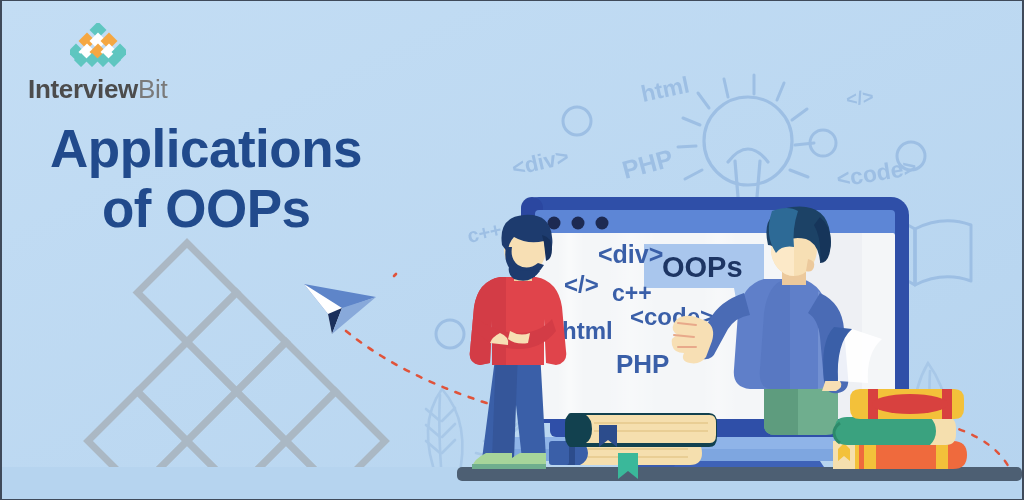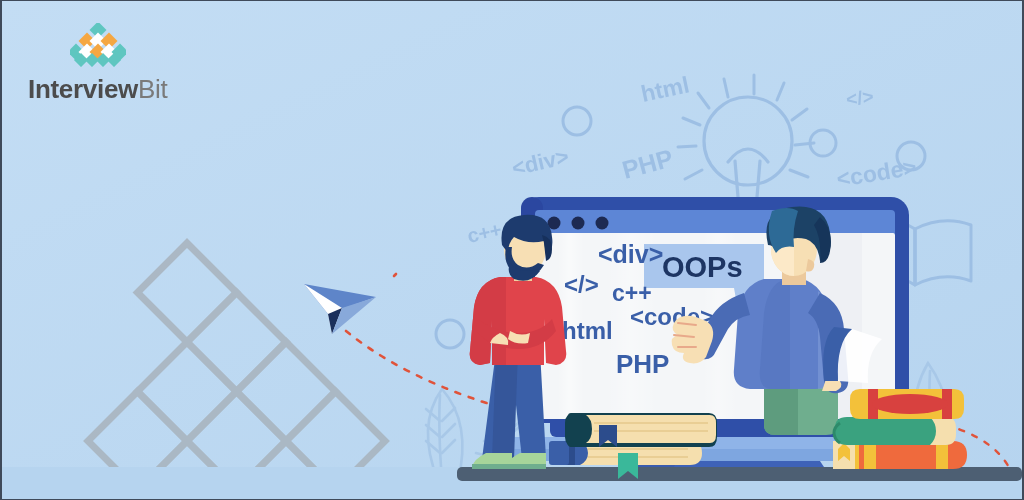--- a/index.html
+++ b/index.html
@@ -311,15 +311,17 @@
         <rect x="28" y="32" width="10" height="10" transform="rotate(45 33 37)" fill="#5fc6c0"></rect>
         <rect x="39" y="32" width="10" height="10" transform="rotate(45 44 37)" fill="#5fc6c0"></rect>
       </g>
     </svg>
     <div id="logo-text">
       <span class="b">Interview</span><span class="l">Bit</span>
     </div>
   </div>
 
   <div id="headline" class="abs">
+    <span>Applications</span>
+    <span class="ln2">of OOPs</span>
   </div>
 
 </div>
 
 </body></html>

